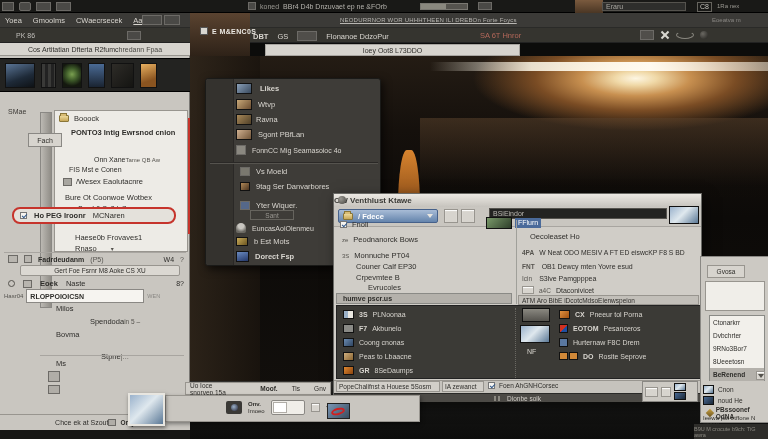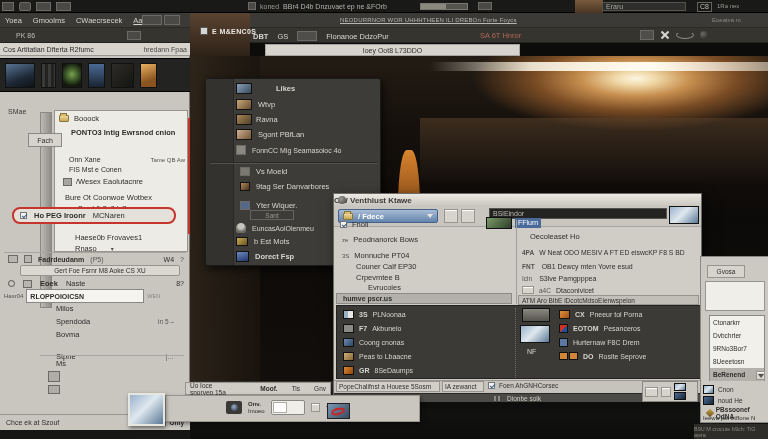--- a/index.html
+++ b/index.html
@@ -1,20 +1,20 @@
 <!DOCTYPE html>
 <html><head>
 <meta charset="utf-8">
 <style>
 *{margin:0;padding:0;box-sizing:border-box}
 html,body{width:768px;height:439px;overflow:hidden;background:#0c0c0b;
   font-family:"Liberation Sans",sans-serif;position:relative}
 .a{position:absolute}
 .f{display:flex;align-items:center}
-.sp{justify-content:space-between}
+.sp{justify-content:center}
 .t5{font-size:5.5px}.t6{font-size:6px}.t65{font-size:6.5px}.t7{font-size:7px}
 .t75{font-size:7.5px}.t8{font-size:8px}
 .b{font-weight:bold}
 .lt{color:#d8d5cf}.mt{color:#9a9892}.dk{color:#2e2d2a}.gy{color:#55534e}
 .chip{background:#4a4946;border:1px solid #6c6a66}
 .sunk{background:#d7d4ce;border:1px solid #98958f;box-shadow:inset 0 1px 1px #fff}
 .thumb{border:1px solid #111}
 .ibox{background:#504e4a;border:1px solid #6c6a66}
 .check{width:7px;height:7px;background:#f6f4f0;border:1px solid #777;position:relative}
 .check::after{content:"";position:absolute;left:1px;top:1px;width:4px;height:2px;
@@ -217,21 +217,21 @@
       <span class="t65 b dk">Only</span>
     </div>
   </div>
 </div>
 <div class="a" style="left:0;top:430px;width:190px;height:9px;background:#161614"></div>
 
 <div class="a" style="left:205px;top:78px;width:176px;height:188px;background:#3e3c38;border:1px solid #1a1a18;
      border-radius:3px;box-shadow:2px 3px 8px rgba(0,0,0,.65)">
   <div class="a" style="left:0;top:0;width:28px;height:186px;background:#34322e;border-right:1px solid #2a2826;border-radius:3px 0 0 3px"></div>
 
-  <div class="a f" style="left:30px;top:4px;gap:24px">
+  <div class="a f" style="left:30px;top:4px;gap:8px">
     <div class="thumb" style="width:16px;height:11px;background:linear-gradient(135deg,#8aa0b8,#3a4a5e)"></div>
     <span class="t75 lt b">Likes</span>
   </div>
   <div class="a f" style="left:30px;top:20px;gap:6px">
     <div class="thumb" style="width:16px;height:11px;background:linear-gradient(135deg,#c8a878,#6a4c30)"></div>
     <span class="t75 lt">Wtvp</span>
   </div>
   <div class="a f" style="left:30px;top:35px;gap:4px">
     <div class="thumb" style="width:16px;height:11px;background:linear-gradient(135deg,#a88858,#504028)"></div>
     <span class="t75 lt">Ravna</span>

